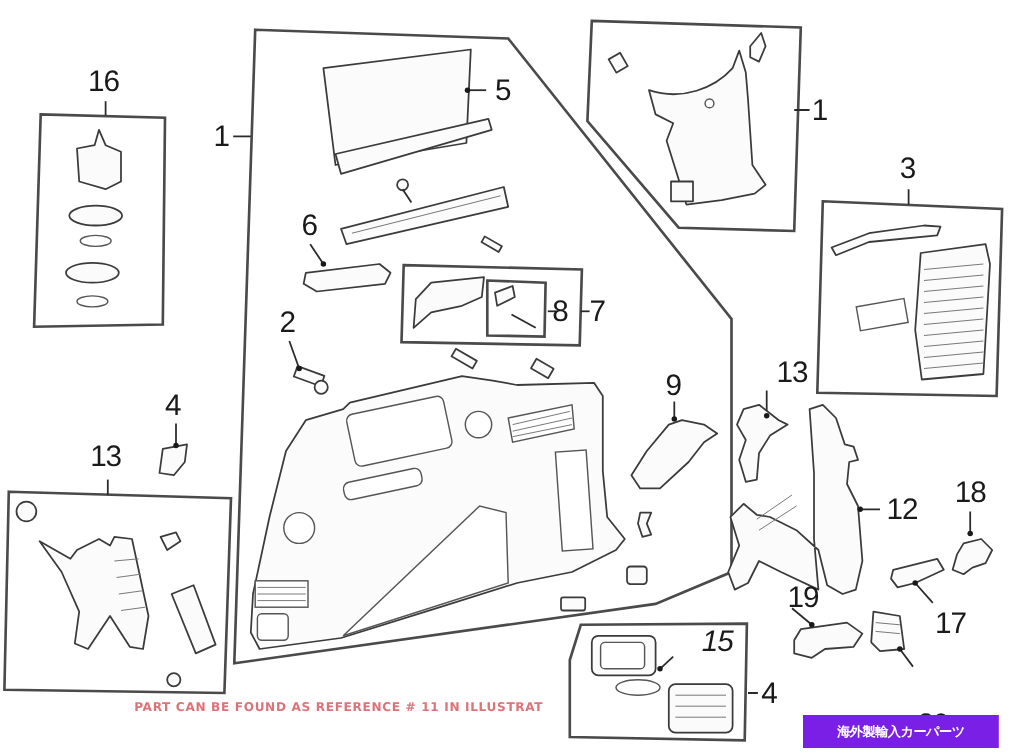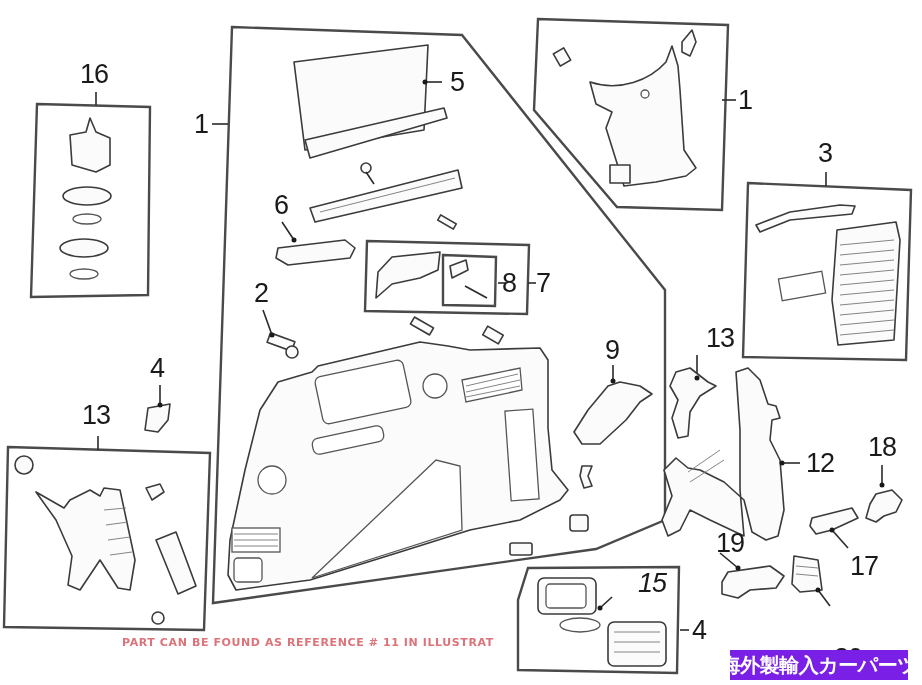--- a/index.html
+++ b/index.html
@@ -1,20 +1,20 @@
 <!DOCTYPE html>
 <html><head>
 <meta charset="utf-8">
 <style>
   html, body { margin: 0; padding: 0; background: #ffffff; }
   body { width: 922px; height: 685px; position: relative; overflow: hidden; font-family: "Liberation Sans", sans-serif; }
   #diagram { position: absolute; left: 0; top: 0; width: 922px; height: 685px; }
   .callout { position: absolute; font-family: "Liberation Sans", sans-serif; font-size: 27px; color: #1a1a1a; line-height: 1; letter-spacing: -1px; }
   .overlay-text { position: absolute; left: 122px; top: 636px; font-family: "DejaVu Sans", sans-serif; font-weight: bold; font-size: 11px; color: #d9646b; letter-spacing: 0.6px; white-space: nowrap; opacity: 0.9; }
-  .badge { position: absolute; left: 730px; top: 650px; width: 178px; height: 30px; background: #7a1fe6; color: #ffffff; font-family: "DejaVu Sans", sans-serif; font-weight: bold; font-size: 20px; display: flex; align-items: center; justify-content: center; letter-spacing: -0.5px; white-space: nowrap; }
+  .badge { position: absolute; left: 730px; top: 650px; width: 178px; height: 30px; background: #7a1fe6; color: #ffffff; font-family: "DejaVu Sans", sans-serif; font-weight: bold; font-size: 12px; display: flex; align-items: center; justify-content: center; letter-spacing: -0.5px; white-space: nowrap; }
   svg .box { fill: none; stroke: #4a4a4a; stroke-width: 2.4; }
   svg .part { fill: #fbfbfb; stroke: #3b3b3b; stroke-width: 1.6; stroke-linejoin: round; }
   svg .part-light { fill: #ffffff; stroke: #555; stroke-width: 1.3; }
   svg .hatch { fill: none; stroke: #777; stroke-width: 0.9; }
   svg .leader { stroke: #2a2a2a; stroke-width: 1.6; fill: none; }
   svg .arrowhead { fill: #1a1a1a; }
 </style>
 </head>
 <body>
 

